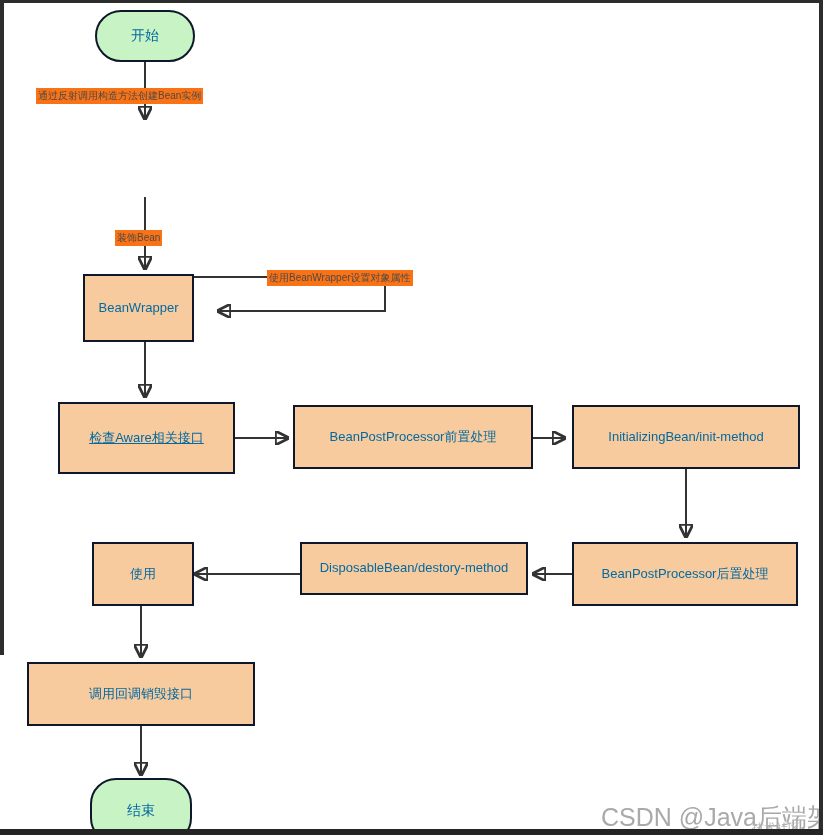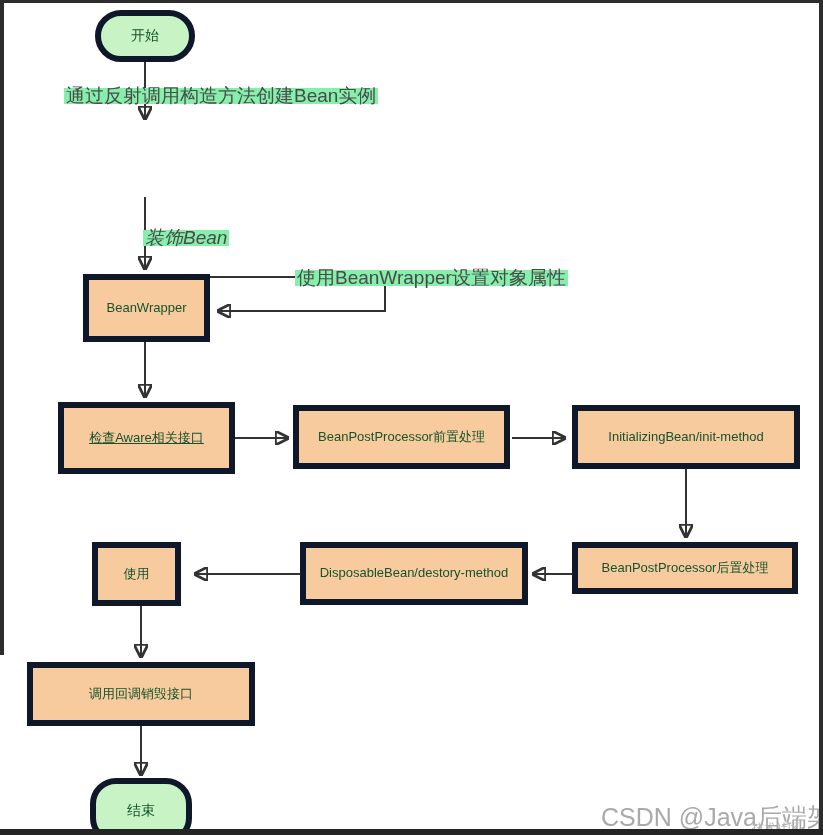--- a/index.html
+++ b/index.html
@@ -13,42 +13,41 @@
     height:835px;
     background:#ffffff;
     overflow:hidden;
   }
   .node{
     position:absolute;
     display:flex;
     align-items:center;
     justify-content:center;
     text-align:right;
-    border:6px solid #0f172a;
+    border:2px solid #0f172a;
     background:#f8cb9e;
-    color:#14532d;
+    color:#0369a1;
     font-size:13px;
     line-height:1.25;
     box-sizing:border-box;
     padding:2px 6px;
   }
   .terminal{
     background:#c8f3c5;
     border-radius:26px;
     font-size:14px;
   }
   .edge-label{
     position:absolute;
-    background:#86efac;
+    background:#f97316;
     color:#4a4a4a;
-    font-size:19px;
+    font-size:10px;
     white-space:nowrap;
     padding:0 2px;
     line-height:16px;
-    margin-left:28px;
   }
   #edges{
     position:absolute;
     left:0;top:0;
     width:823px;height:835px;
     pointer-events:none;
   }
   #edges path, #edges polyline{
     stroke:#333333;
     stroke-width:2;
@@ -100,37 +99,37 @@
     <path d="M300,574 L195,574" marker-end="url(#arrow)"></path>
     <path d="M141,606 L141,657" marker-end="url(#arrow)"></path>
     <path d="M141,726 L141,775" marker-end="url(#arrow)"></path>
   </svg>
 
   <div class="node terminal" style="left:95px;top:10px;width:100px;height:52px;">开始</div>
 
   <div class="edge-label" style="left:36px;top:88px;">通过反射调用构造方法创建Bean实例</div>
 
 
-  <div class="edge-label" style="left:115px;top:230px;font-style:italic;">装饰Bean</div>
+  <div class="edge-label" style="left:115px;top:230px;">装饰Bean</div>
 
-  <div class="node" style="left:83px;top:274px;width:127px;height:68px;">BeanWrapper</div>
+  <div class="node" style="left:83px;top:274px;width:111px;height:68px;">BeanWrapper</div>
 
   <div class="edge-label" style="left:267px;top:270px;">使用BeanWrapper设置对象属性</div>
 
   <div class="node" style="left:58px;top:402px;width:177px;height:72px;text-decoration:underline;">检查Aware相关接口</div>
 
-  <div class="node" style="left:293px;top:405px;width:217px;height:64px;">BeanPostProcessor前置处理</div>
+  <div class="node" style="left:293px;top:405px;width:240px;height:64px;">BeanPostProcessor前置处理</div>
 
   <div class="node" style="left:572px;top:405px;width:228px;height:64px;">InitializingBean/init-method</div>
 
-  <div class="node" style="left:572px;top:542px;width:226px;height:52px;">BeanPostProcessor后置处理</div>
+  <div class="node" style="left:572px;top:542px;width:226px;height:64px;">BeanPostProcessor后置处理</div>
 
-  <div class="node" style="left:300px;top:542px;width:228px;height:63px;">DisposableBean/destory-method</div>
+  <div class="node" style="left:300px;top:542px;width:228px;height:53px;">DisposableBean/destory-method</div>
 
-  <div class="node" style="left:92px;top:542px;width:89px;height:64px;">使用</div>
+  <div class="node" style="left:92px;top:542px;width:102px;height:64px;">使用</div>
 
   <div class="node" style="left:27px;top:662px;width:228px;height:64px;">调用回调销毁接口</div>
 
   <div class="node terminal" style="left:90px;top:778px;width:102px;height:66px;">结束</div>
 
   <div class="wm-main">CSDN @Java后端架构V</div>
   <div class="wm-small">技术社区</div>
 
   <div class="frame frame-left"></div>
   <div class="frame frame-top"></div>

